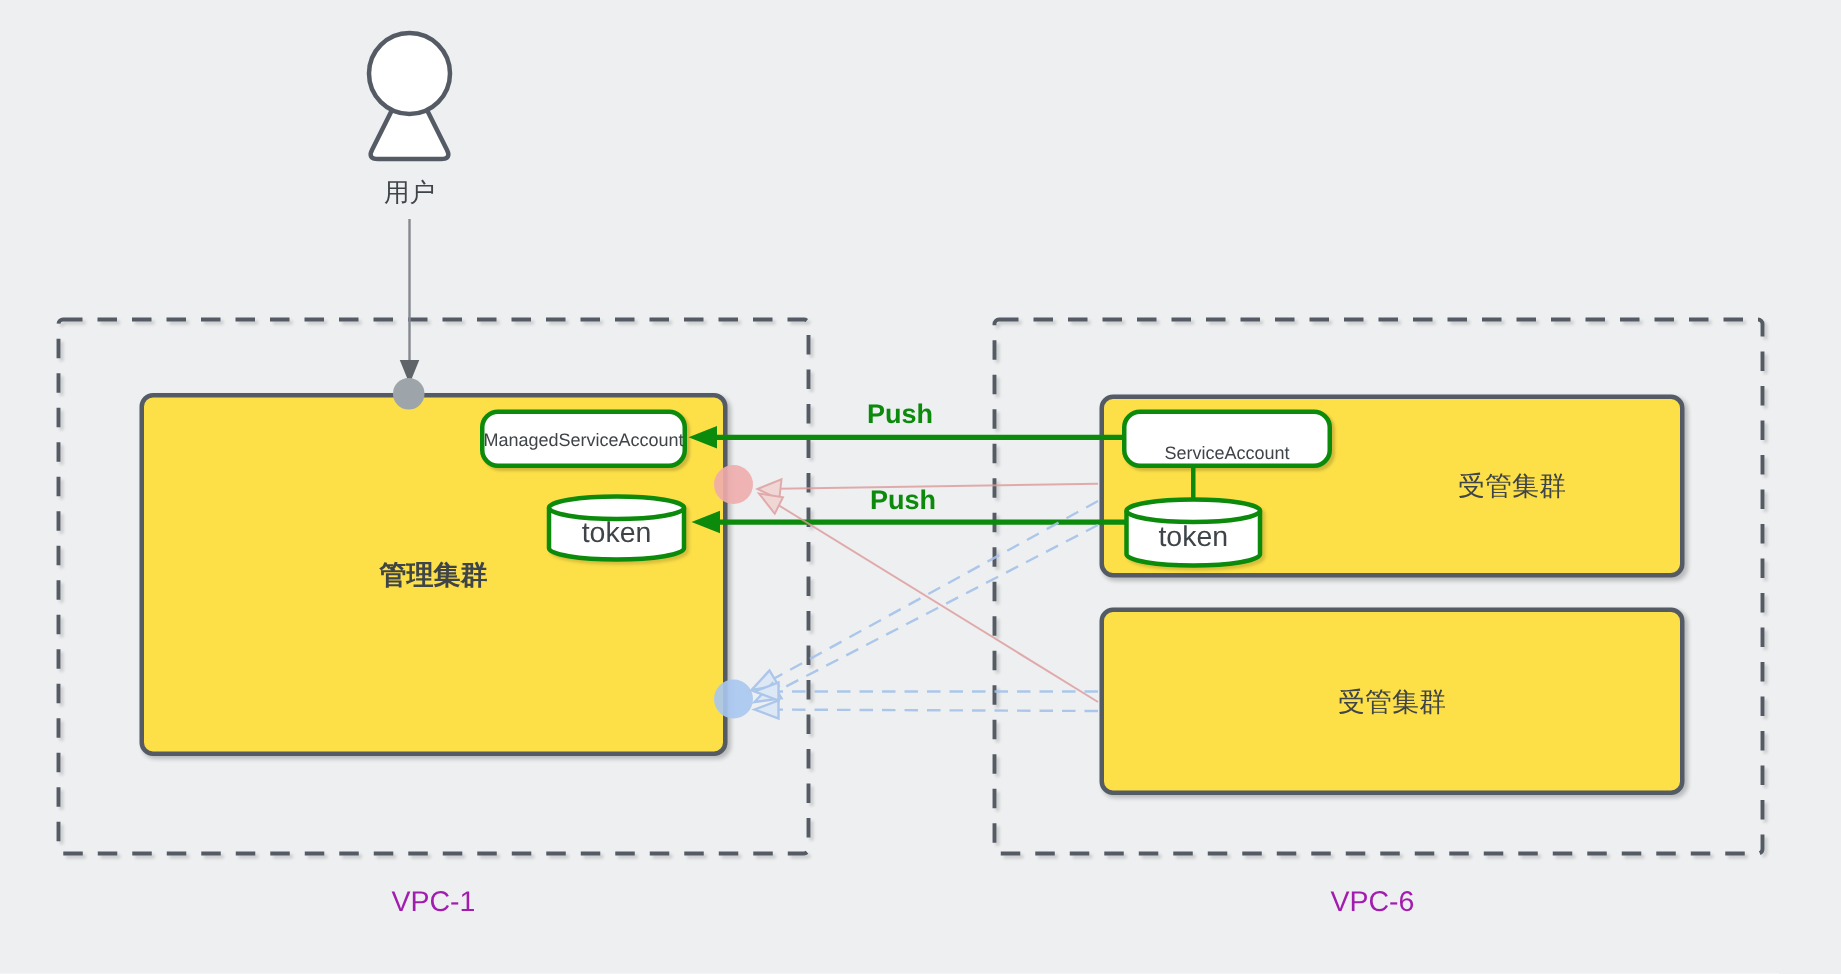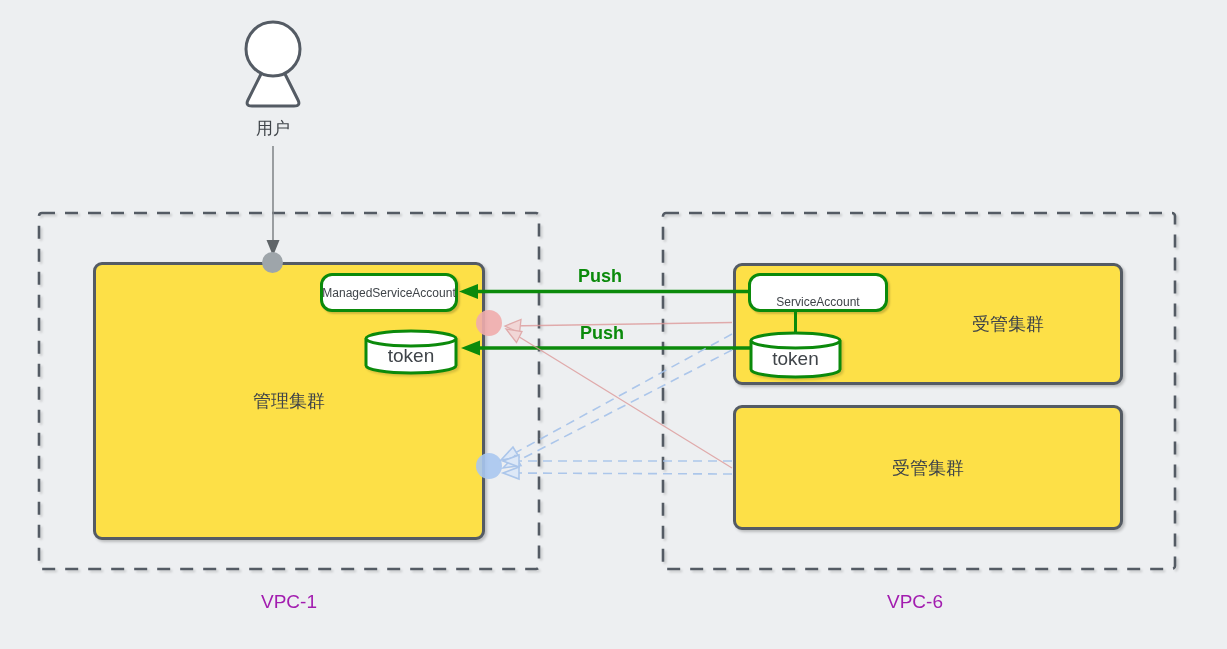--- a/index.html
+++ b/index.html
@@ -35,21 +35,21 @@
 </head>
 <body>
 
 <div id="canvas">
 
   <svg id="layer-back" class="layer" viewBox="0 0 1227 649">
     <rect class="shadowed" x="39" y="213" width="500" height="356" fill="none" stroke="#545B64" stroke-width="2.6" stroke-dasharray="13 10" rx="3"></rect>
     <rect class="shadowed" x="663" y="213" width="512" height="356" fill="none" stroke="#545B64" stroke-width="2.6" stroke-dasharray="13 10" rx="3"></rect>
   </svg>
 
-  <div class="cluster-box" style="left:93px;top:262px;width:392px;height:278px;">
+  <div class="cluster-box" style="left:93px;top:262px;width:392px;height:242px;font-weight:bold;">
     <span class="cn">管理集群</span>
   </div>
 
   <div class="cluster-box" style="left:733px;top:263px;width:390px;height:122px;">
     <span class="cn" style="margin-left:160px;">受管集群</span>
   </div>
 
   <div class="cluster-box" style="left:733px;top:405px;width:390px;height:125px;">
     <span class="cn">受管集群</span>
   </div>

